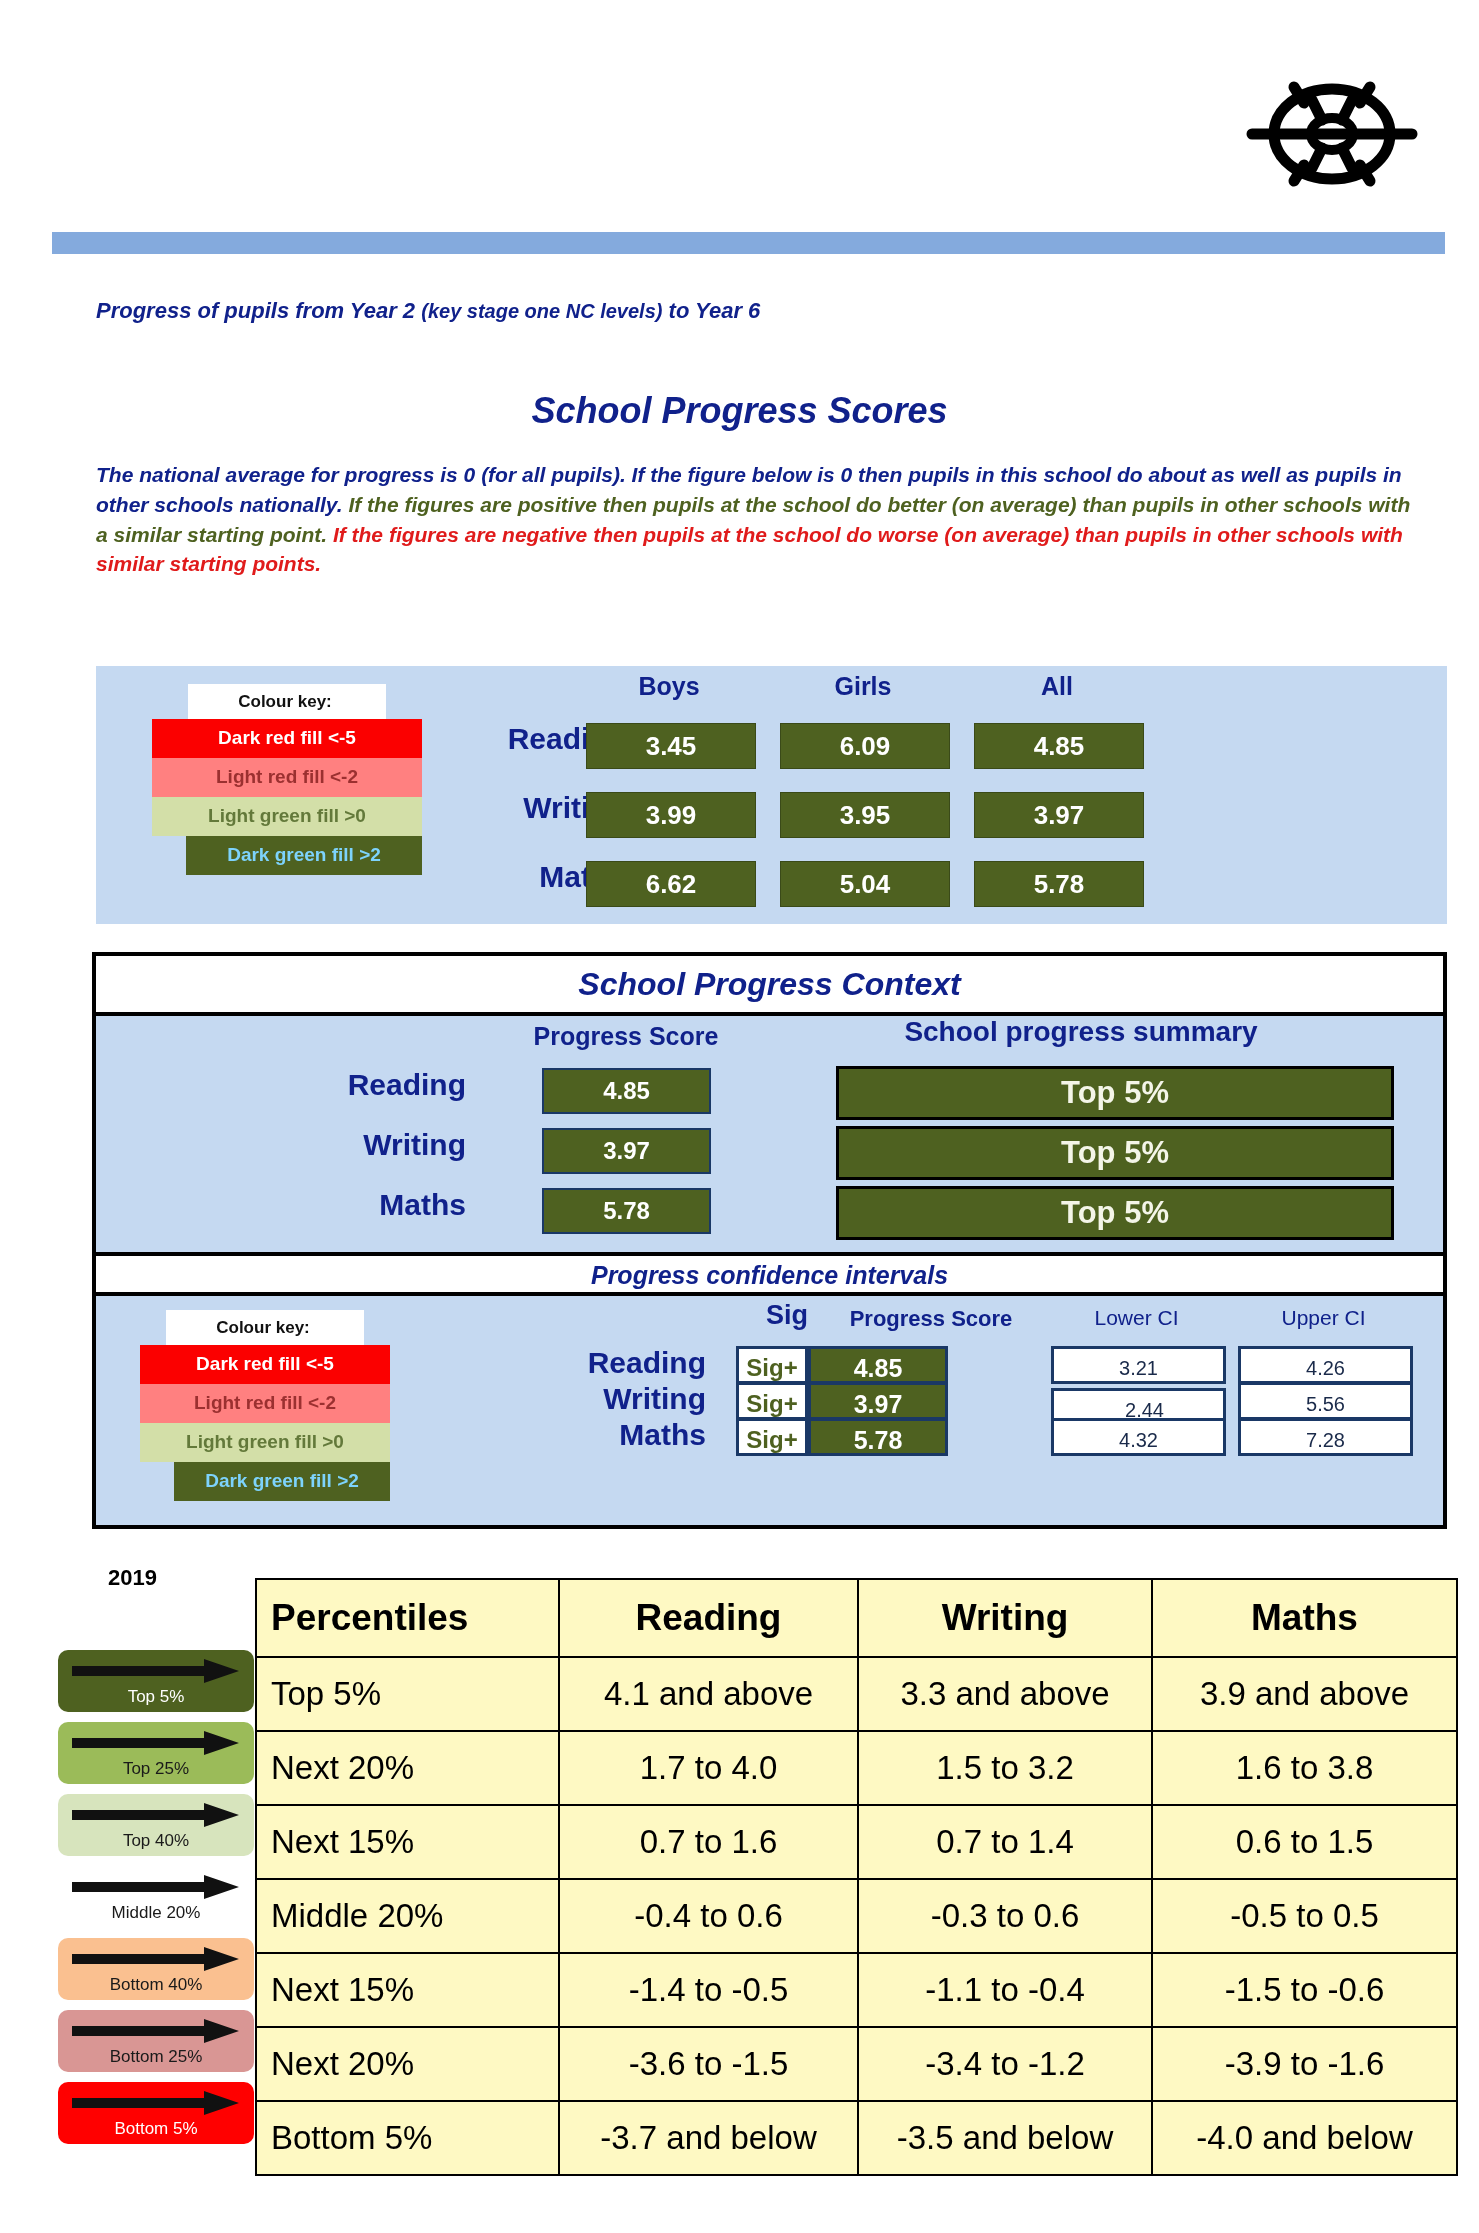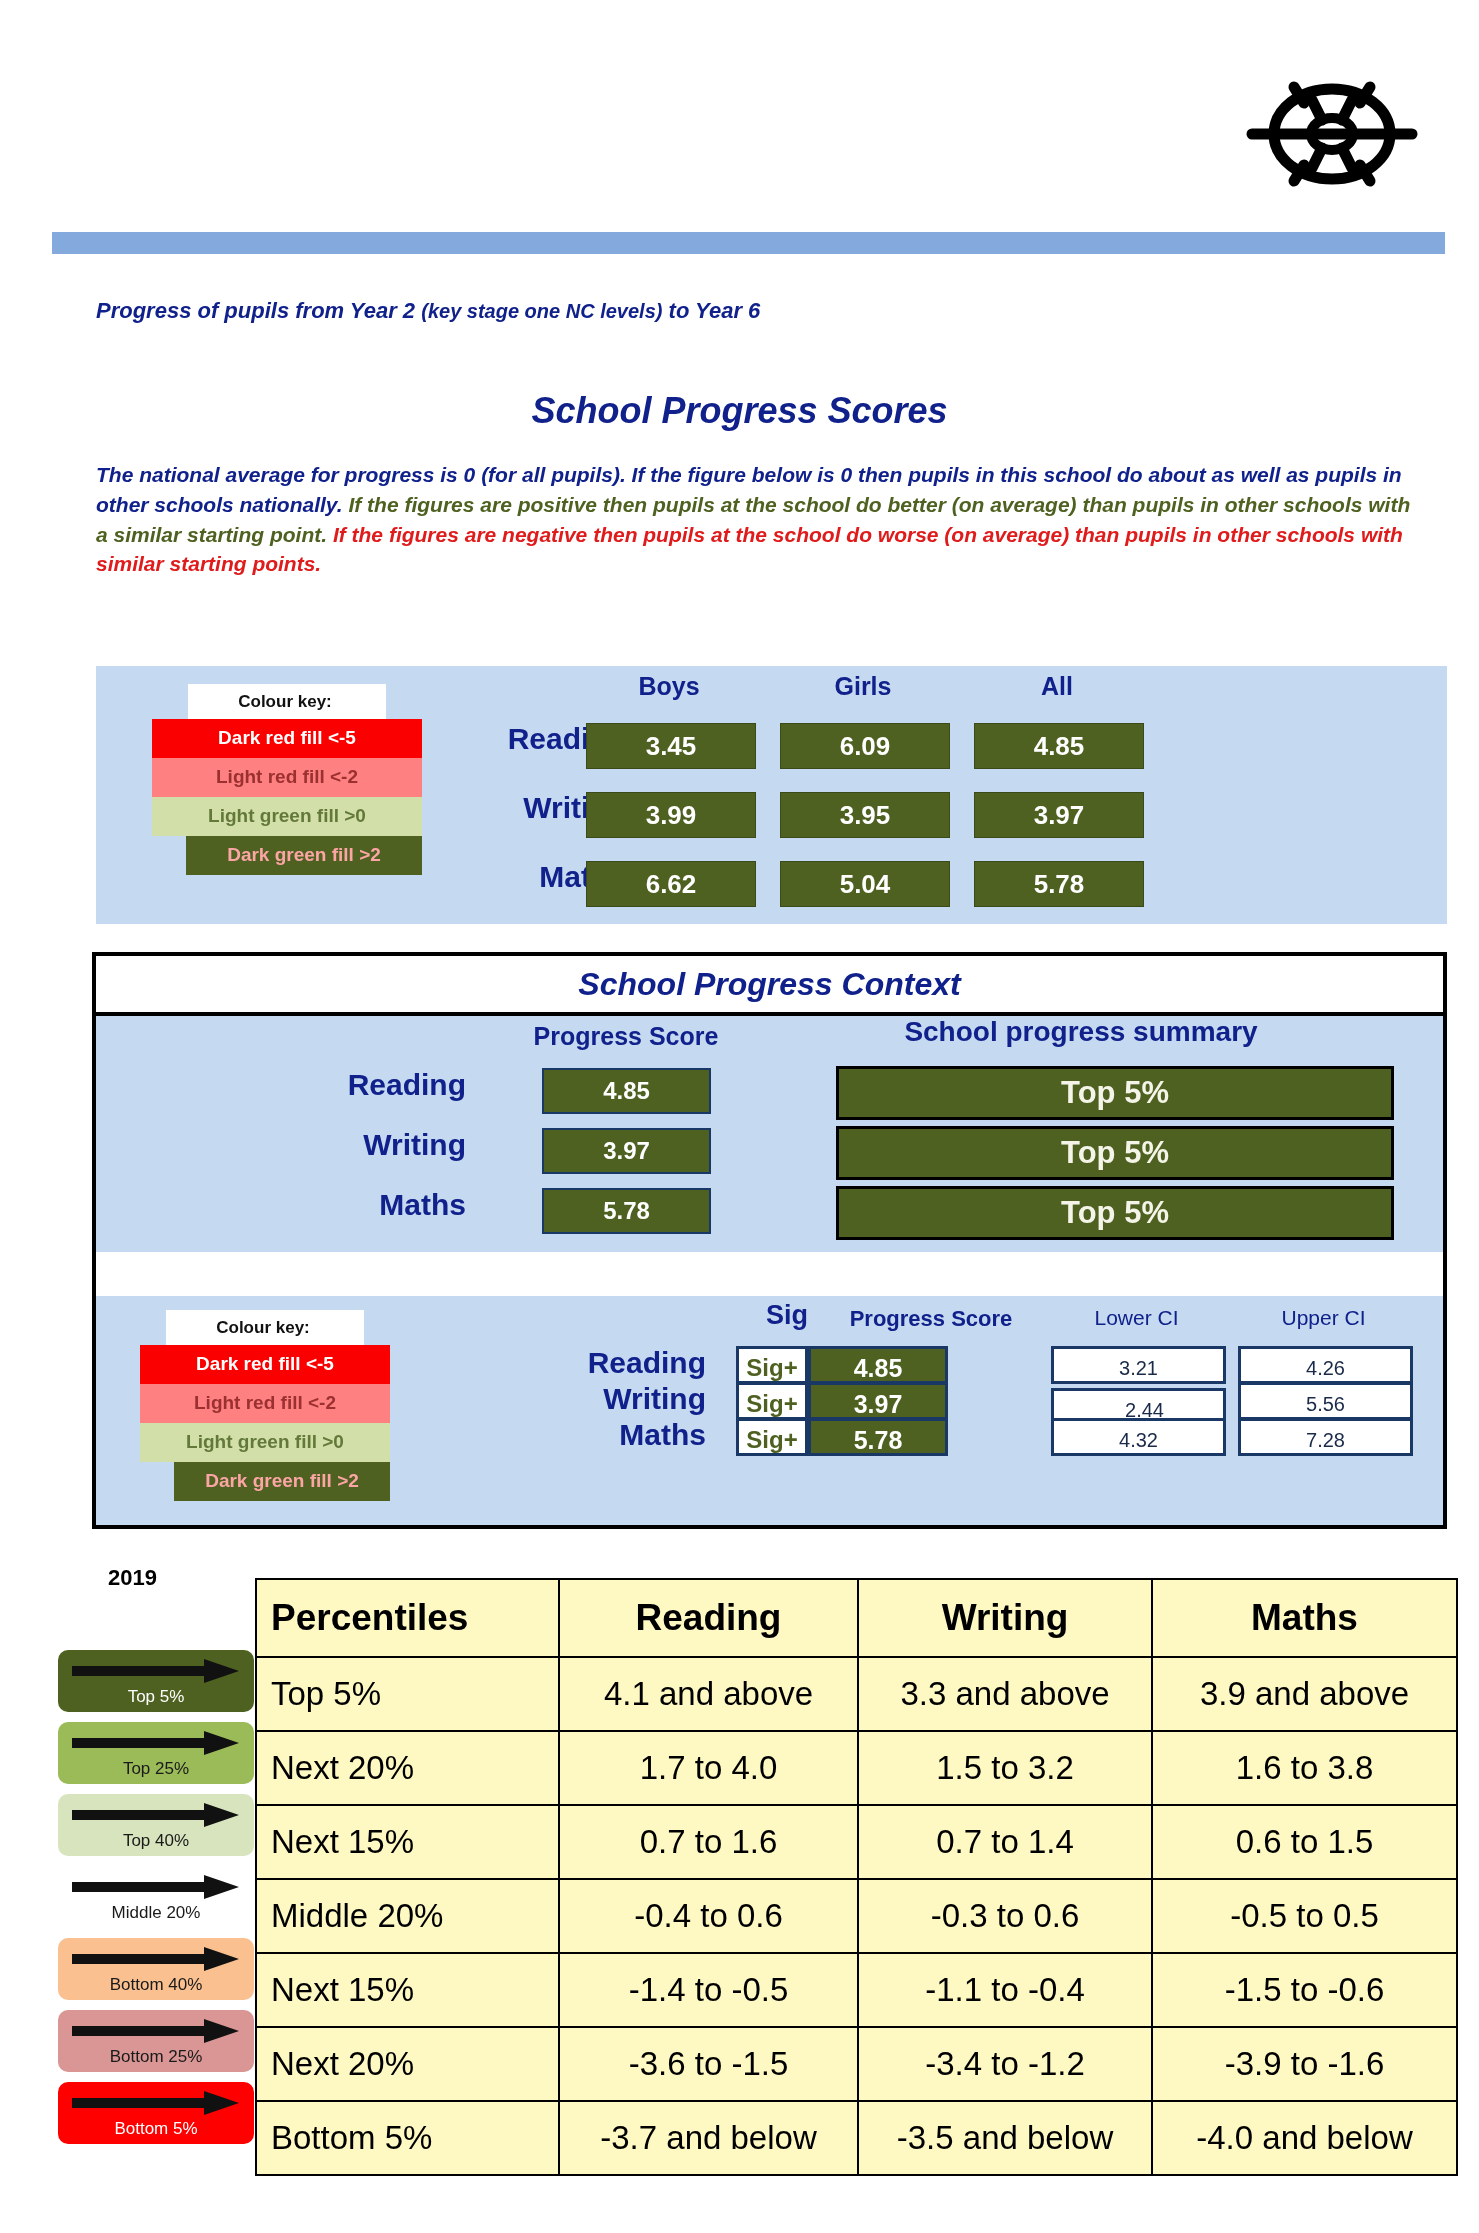--- a/index.html
+++ b/index.html
@@ -29,21 +29,21 @@
 
   
   .panel1{position:absolute;left:96px;top:666px;width:1351px;height:258px;background:#c5d9f1;}
   .ckey{position:absolute;width:270px;}
   .ckey-title{background:#ffffff;text-align:center;font-size:17px;font-weight:bold;color:#111;
     padding:8px 4px 7px 0;width:194px;margin:0 auto;}
   .ckey-row{font-size:19px;font-weight:bold;text-align:center;padding:8px 0 9px 0;}
   .ckey-r1{background:#fb0000;color:#ffffff;}
   .ckey-r2{background:#ff8080;color:#9b3030;}
   .ckey-r3{background:#d3dfa8;color:#63793a;}
-  .ckey-r4{background:#4e6120;color:#fca5a5;margin-left:34px;}
+  .ckey-r4{background:#4e6120;color:#7dd3fc;margin-left:34px;}
 
   .subj-lbl{position:absolute;font-size:30px;font-weight:bold;color:#10218b;text-align:right;width:230px;}
   .col-hdr{position:absolute;font-size:25px;font-weight:bold;color:#10218b;text-align:center;width:190px;}
   .greenbox{position:absolute;background:#4e6120;color:#ffffff;font-size:26px;font-weight:bold;
     text-align:center;line-height:44px;height:44px;border:1px solid #3a4a18;}
 
   
   .ctx-wrap{position:absolute;left:92px;top:952px;width:1355px;height:577px;border:4px solid #000000;
     box-sizing:border-box;background:#ffffff;}
   .ctx-title{position:absolute;left:0;top:0;width:100%;text-align:center;font-size:32px;font-weight:bold;
@@ -169,20 +169,21 @@
 
     <div class="ctx-score" style="left:446px;top:52px;">4.85</div>
     <div class="ctx-score" style="left:446px;top:112px;">3.97</div>
     <div class="ctx-score" style="left:446px;top:172px;">5.78</div>
 
     <div class="ctx-summary" style="left:740px;top:50px;">Top 5%</div>
     <div class="ctx-summary" style="left:740px;top:110px;">Top 5%</div>
     <div class="ctx-summary" style="left:740px;top:170px;">Top 5%</div>
   </div>
 
+  <div class="ci-title-bar">Progress confidence intervals</div>
 
   <div class="ci-body">
     <div class="ckey" style="left:44px;top:14px;width:250px;">
       <div class="ckey-title">Colour key:</div>
       <div class="ckey-row ckey-r1">Dark red fill &lt;-5</div>
       <div class="ckey-row ckey-r2">Light red fill &lt;-2</div>
       <div class="ckey-row ckey-r3">Light green fill &gt;0</div>
       <div class="ckey-row ckey-r4">Dark green fill &gt;2</div>
     </div>
 

